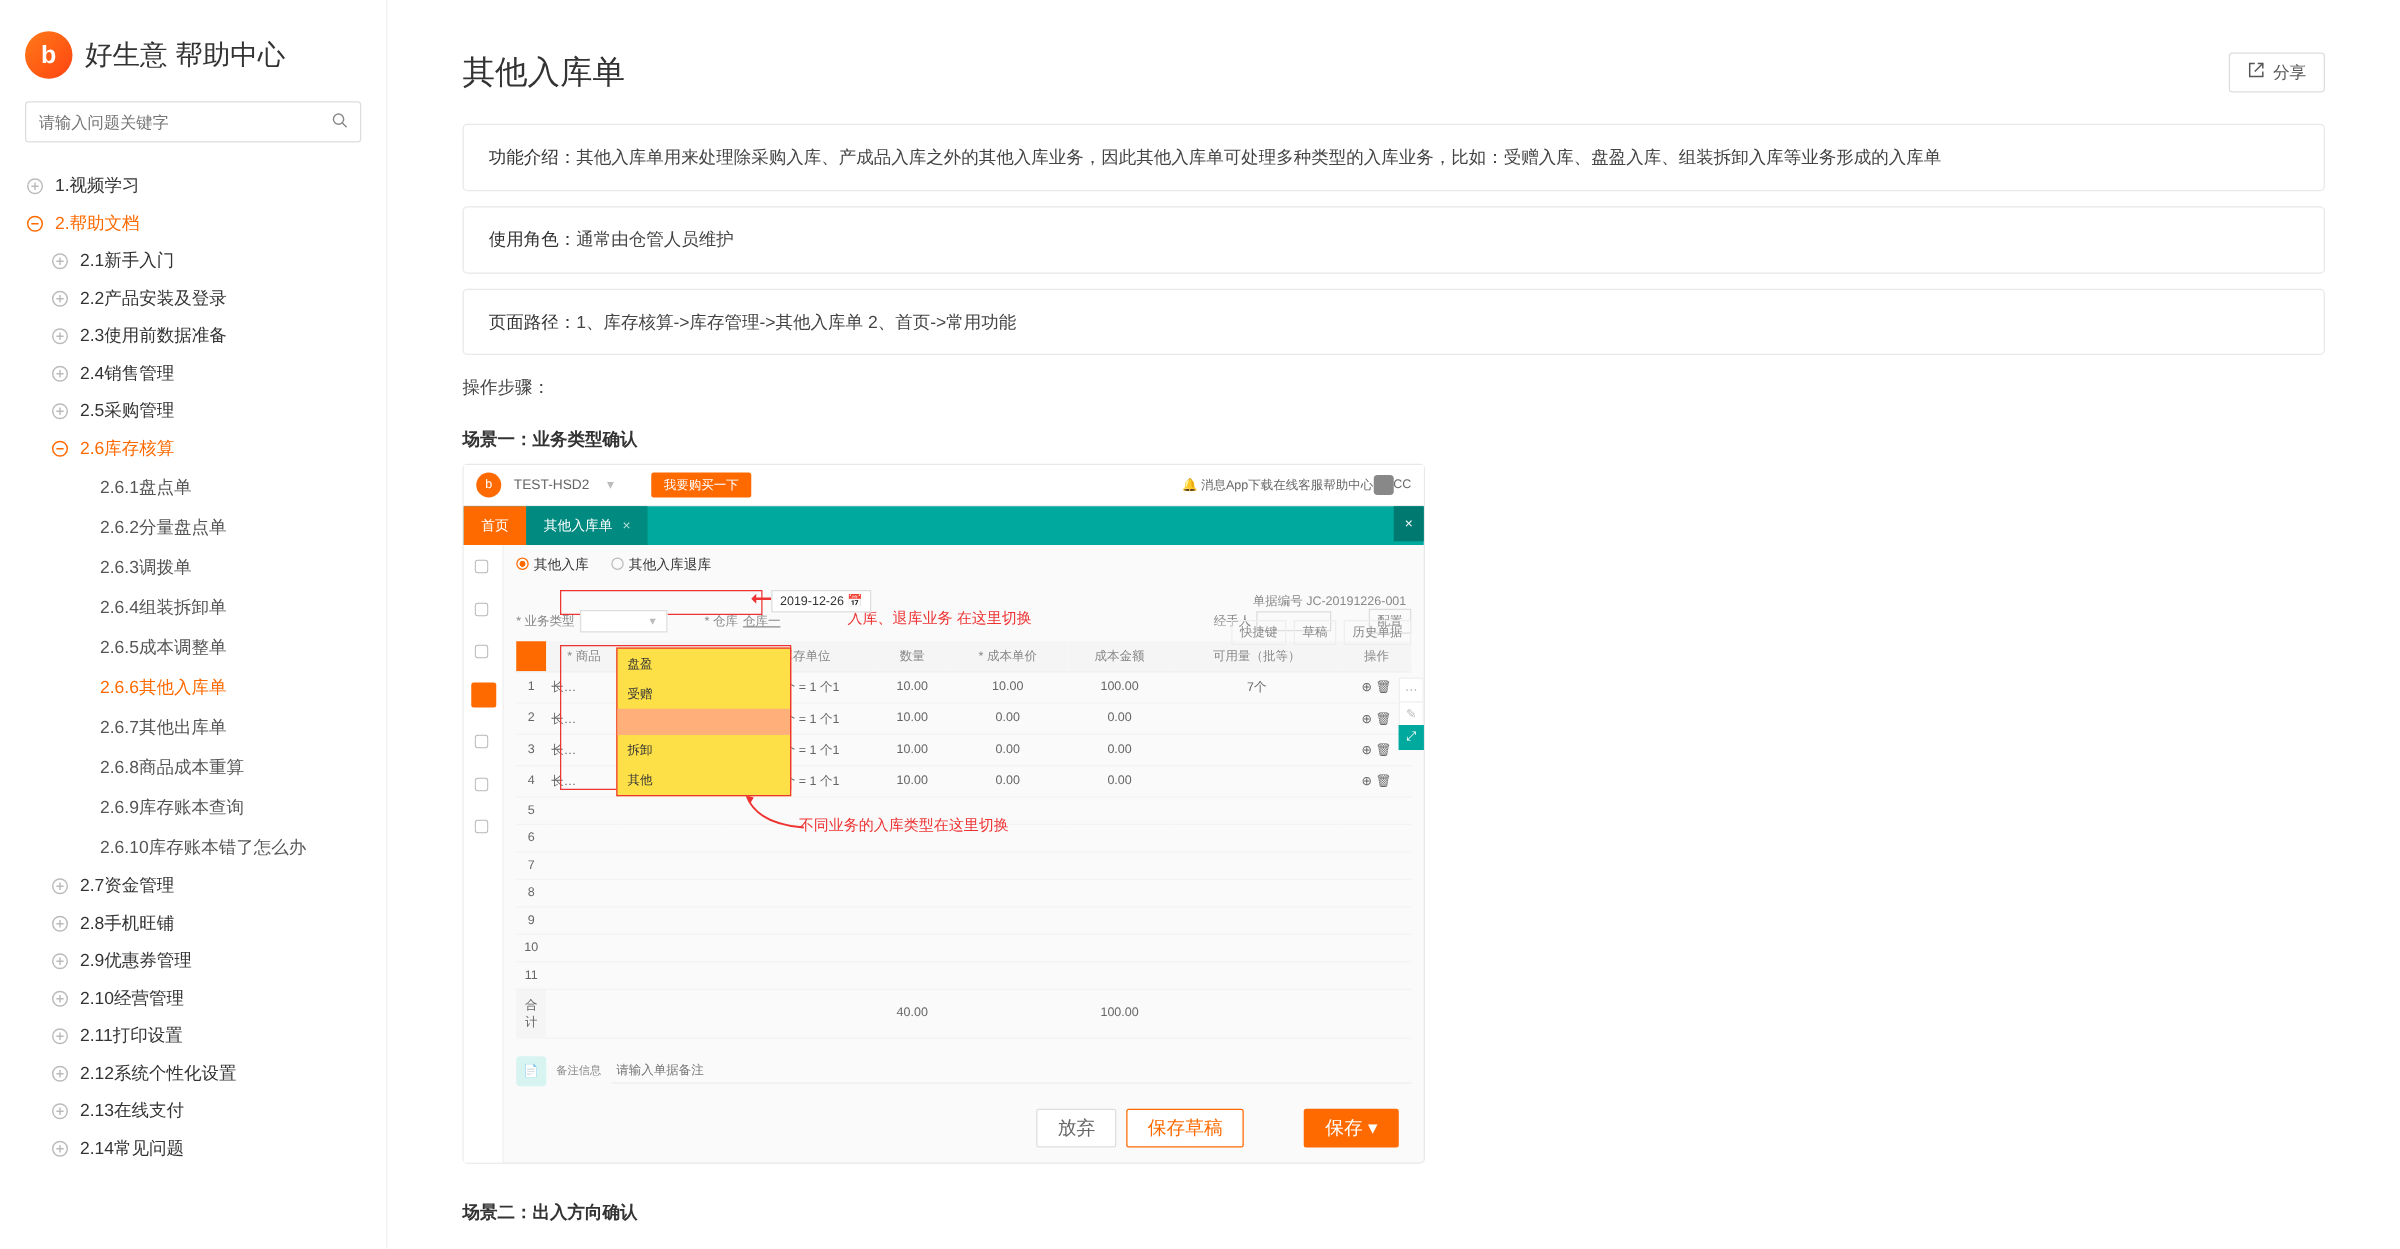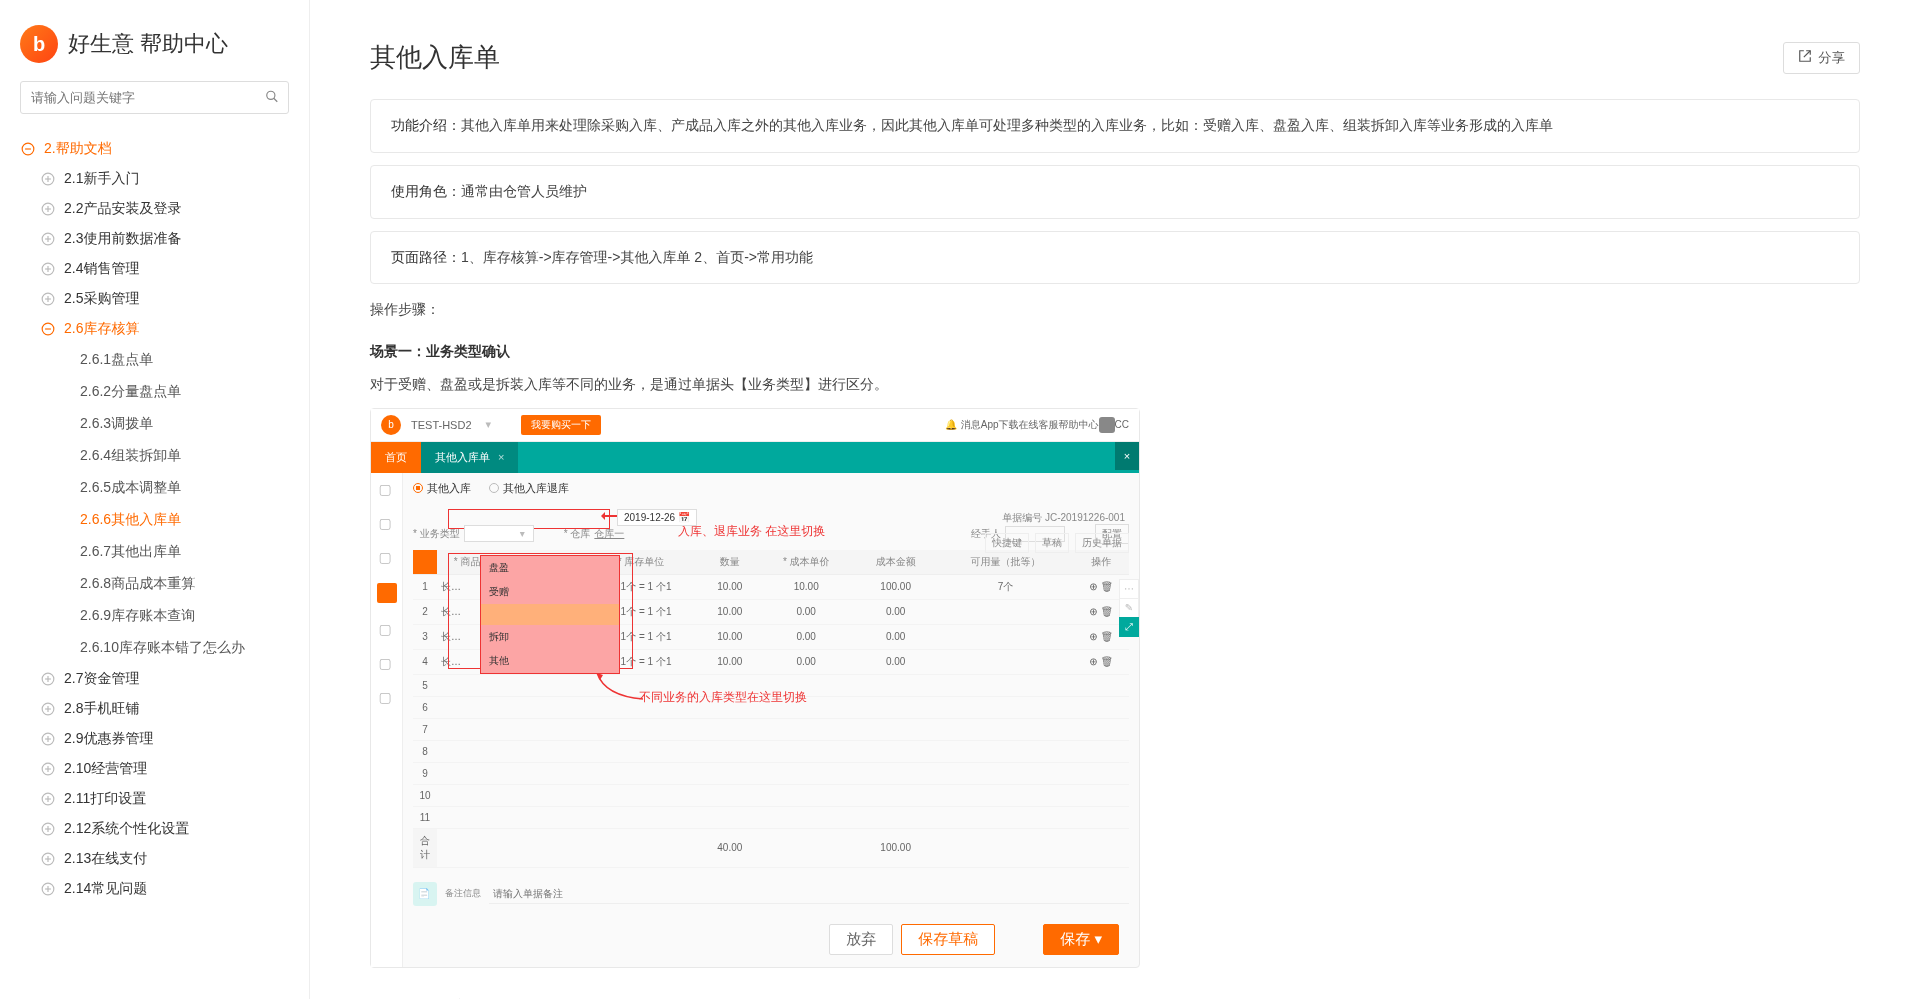--- a/index.html
+++ b/index.html
@@ -54,21 +54,21 @@
 .ss-radio-row .o.chk { border-color: #ff6a00; background: radial-gradient(#ff6a00 40%, transparent 45%); }
 .red-box1 { position: absolute; border: 1px solid #e33; left: 45px; top: 36px; width: 162px; height: 20px; pointer-events:none; }
 .red-text1 { position: absolute; color: #e33; font-size: 12px; left: 275px; top: 50px; }
 .red-arrow1 { position: absolute; left: 200px; top: 42px; width: 70px; height: 2px; background: #e33; }
 .red-arrow1::before { content:""; position:absolute; left:-6px; top:-3px; border:4px solid transparent; border-right-color:#e33; }
 .ss-date { position: absolute; left: 214px; top: 36px; font-size: 10px; border: 1px solid #ddd; padding: 2px 6px; background: #fff; }
 .ss-orderno { position: absolute; right: 14px; top: 38px; font-size: 10px; color: #888; }
 .ss-form-row { display: flex; gap: 30px; font-size: 10px; color: #888; margin-top: 28px; margin-bottom: 6px; align-items:center; }
 .ss-form-row .fld { display: flex; align-items: center; gap: 4px; }
 .ss-select { border: 1px solid #ddd; padding: 2px 8px; min-width: 70px; display: inline-flex; justify-content: space-between; background: #fff; position: relative; }
-.ss-dropdown { position: absolute; left: 77px; top: 82px; width: 140px; background: #fca5a5; border: 1px solid #e33; font-size: 10px; z-index: 5; }
+.ss-dropdown { position: absolute; left: 90px; top: 82px; width: 140px; background: #fde047; border: 1px solid #e33; font-size: 10px; z-index: 5; }
 .ss-dropdown .opt { padding: 5px 8px; }
 .ss-dropdown .opt.sel { background: #ffb07a; }
 .ss-btns-r { position: absolute; right: 10px; top: 60px; display: flex; gap: 6px; font-size: 10px; }
 .ss-btns-r span { border: 1px solid #eee; padding: 2px 6px; color: #888; }
 .ss-mini-input { border:1px solid #ddd; width:60px; height:16px; display:inline-block; }
 .ss-table { width: 100%; border-collapse: collapse; font-size: 10px; margin-top: 4px; }
 .ss-table th { background: #f5f5f5; color: #888; font-weight: normal; padding: 5px 4px; text-align: center; border-bottom: 1px solid #eee; }
 .ss-table td { padding: 5px 4px; text-align: center; border-bottom: 1px solid #f3f3f3; color: #666; }
 .ss-table td.left { text-align: left; }
 .red-box2 { position: absolute; border: 1px solid #e33; left: 45px; top: 80px; width: 185px; height: 116px; pointer-events:none; }
@@ -102,20 +102,32 @@
       <input type="text" placeholder="请输入问题关键字" style="">
       <span class="search-icon">
         <svg width="14" height="14" viewBox="0 0 24 24" fill="none" stroke="currentColor" stroke-width="2">
             <circle cx="10" cy="10" r="7"></circle>
             <line x1="21" y1="21" x2="15" y2="15"></line>
           </svg>
       </span>
     </div>
     <ul class="nav">
       <li>
+          <div class="nav-item">
+            <span class="icon plus-icon">
+              <svg width="14" height="14" viewBox="0 0 24 24" fill="none" stroke="#bbb" stroke-width="2">
+                <circle cx="12" cy="12" r="10"></circle>
+                <line x1="12" y1="7" x2="12" y2="17"></line>
+                <line x1="7" y1="12" x2="17" y2="12"></line>
+              </svg>
+            </span>
+            <span>1.视频学习</span>
+          </div>
+        </li>
+      <li>
           <div class="nav-item active">
             <span class="icon minus-icon">
               <svg width="14" height="14" viewBox="0 0 24 24" fill="none" stroke="#ff6a00" stroke-width="2">
                 <circle cx="12" cy="12" r="10"></circle>
                 <line x1="7" y1="12" x2="17" y2="12"></line>
               </svg>
             </span>
             <span>2.帮助文档</span>
           </div>
         <ul class="nav-sub">
@@ -361,21 +373,20 @@
     </div>
     <div class="info-box">
       <span class="info-label">使用角色：</span><span>通常由仓管人员维护</span>
     </div>
     <div class="info-box">
       <span class="info-label">页面路径：</span><span>1、库存核算-&gt;库存管理-&gt;其他入库单 2、首页-&gt;常用功能</span>
     </div>
 
     <p class="body-text">操作步骤：</p>
     <p class="section-title">场景一：业务类型确认</p>
-    <p class="body-text">对于受赠、盘盈或是拆装入库等不同的业务，是通过单据头【业务类型】进行区分。</p>
 
     <div class="screenshot-block">
       <div class="ss-topbar">
         <div class="ss-logo">b</div>
         <span>TEST-HSD2</span>
         <span style="margin-left:14px; color:#bbb;">▾</span>
         <span style="margin-left:30px; background:#ff6a00; color:#fff; padding:3px 10px; border-radius:2px; font-size:10px;">我要购买一下</span>
         <div class="ss-toprow-right">
           <span>🔔 <span>消息</span></span>
           <span>App下载</span>

